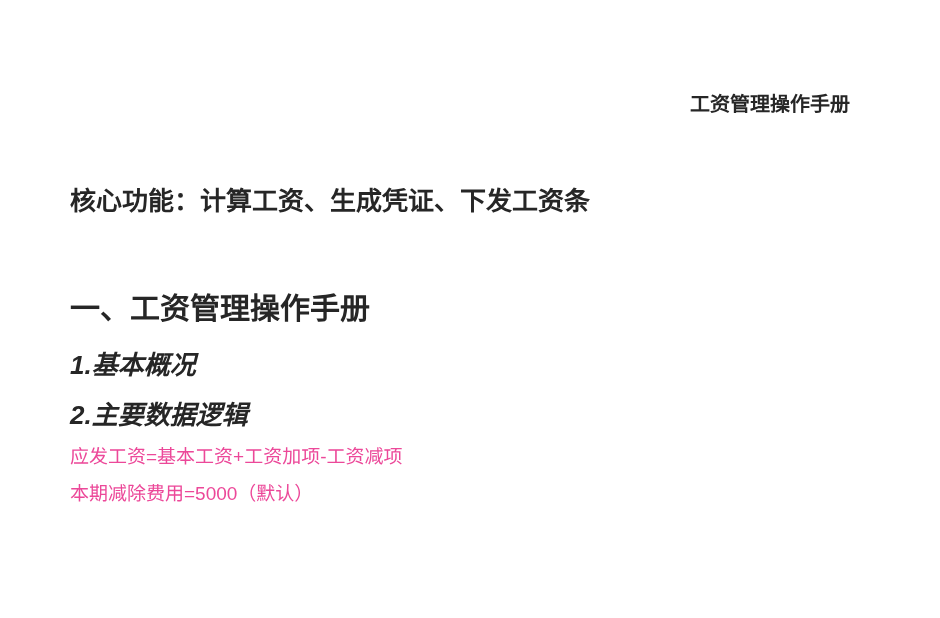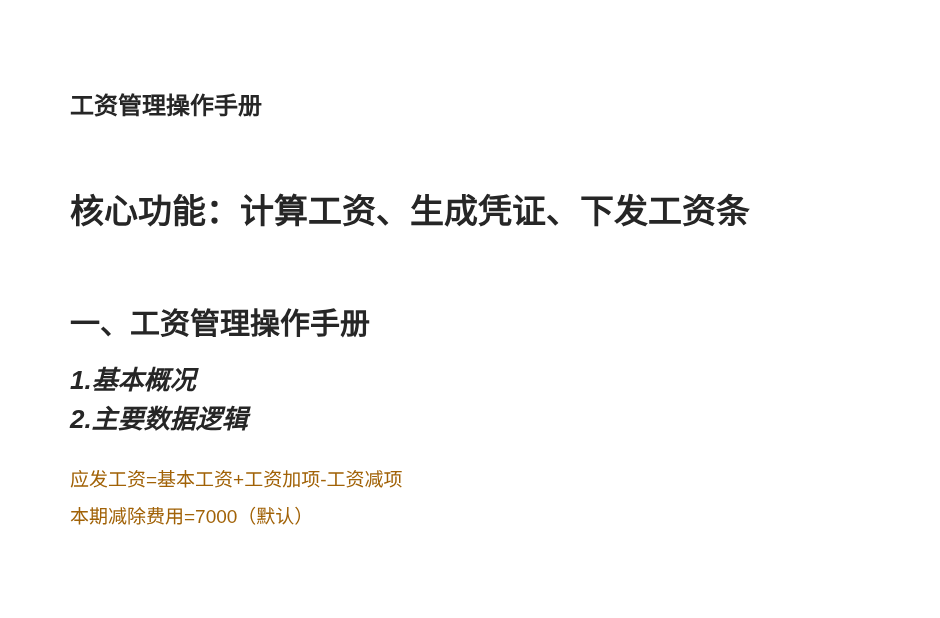--- a/index.html
+++ b/index.html
@@ -14,66 +14,66 @@
     height: 618px;
     background: #ffffff;
     overflow: hidden;
   }
   .doc {
     width: 780px;
     margin-left: 70px;
   }
   .doc-title {
     margin: 92px 0 0 0;
-    font-size: 24px;
+    font-size: 20px;
     line-height: 1.2;
     font-weight: 700;
     color: #262626;
-    text-align: left;
+    text-align: right;
   }
   .h-key {
     margin: 70px 0 0 0;
-    font-size: 34px;
+    font-size: 26px;
     line-height: 1.2;
     font-weight: 700;
     color: #262626;
   }
   .h-section {
     margin: 74px 0 0 0;
     font-size: 30px;
     line-height: 1.2;
     font-weight: 700;
     color: #262626;
   }
   .h-sub {
     margin: 23px 0 0 0;
     font-size: 26px;
     line-height: 1.2;
     font-weight: 700;
     color: #262626;
     font-style: italic;
   }
   .h-sub2 {
-    margin-top: 8px;
+    margin-top: 19px;
   }
   .para {
     margin: 18px 0 0 0;
     font-size: 19px;
     line-height: 33px;
     font-weight: 400;
     color: #3d3d3d;
     text-align: justify;
     text-justify: inter-ideograph;
   }
   .formula {
-    margin: 28px 0 0 0;
+    margin: 8px 0 0 0;
     font-size: 19px;
     line-height: 33px;
     font-weight: 400;
-    color: #a16207;
+    color: #ec4899;
   }
   .formula + .formula {
     margin-top: 4px;
   }
 </style>
 </head>
 <body>
 
 <div class="viewport">
   <main class="doc">
@@ -84,16 +84,16 @@
 
     <h2 class="h-section">一、工资管理操作手册</h2>
 
     <h3 class="h-sub">1.基本概况</h3>
 
 
     <h3 class="h-sub h-sub2">2.主要数据逻辑</h3>
 
     <p class="formula">应发工资=基本工资+工资加项-工资减项</p>
 
-    <p class="formula">本期减除费用=7000（默认）</p>
+    <p class="formula">本期减除费用=5000（默认）</p>
 
   </main>
 </div>
 
 </body></html>

